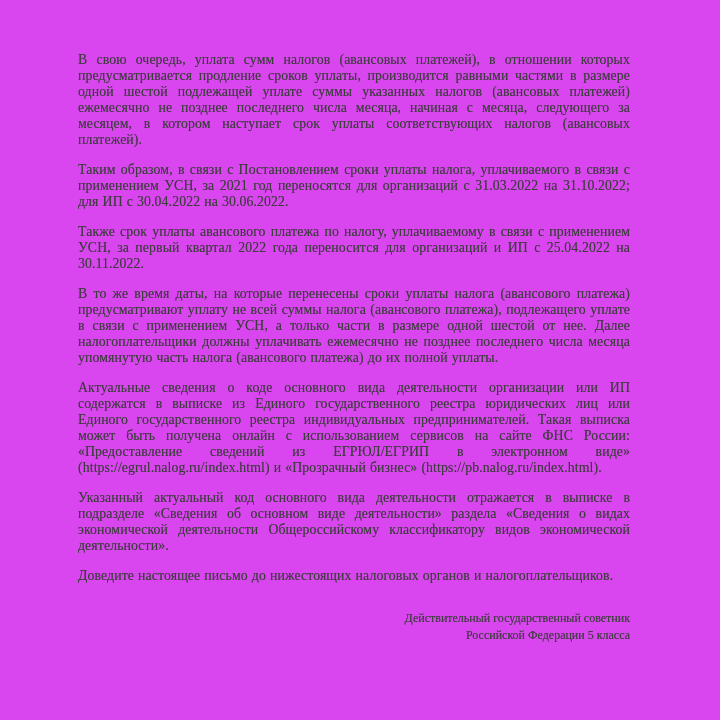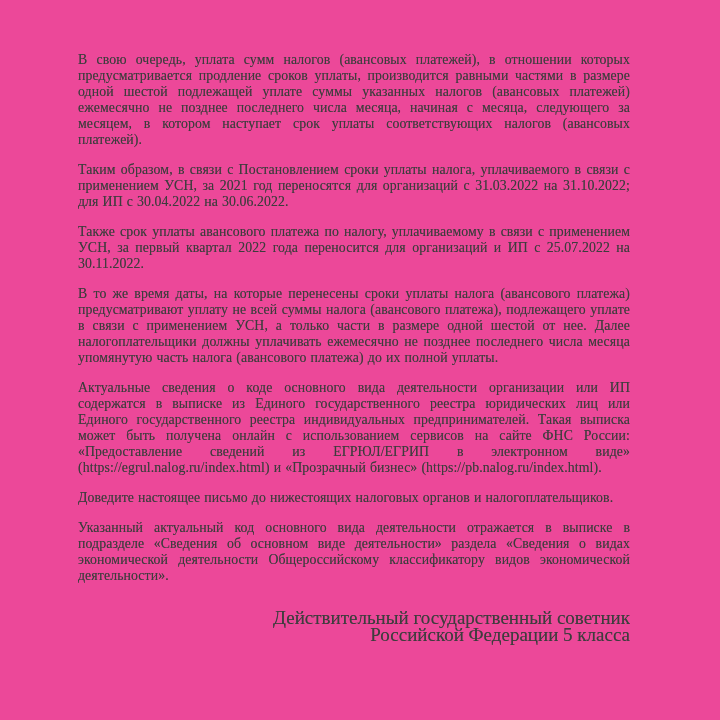--- a/index.html
+++ b/index.html
@@ -7,21 +7,21 @@
     padding: 0;
     width: 720px;
     height: 720px;
     background: #ffffff;
     overflow: hidden;
   }
   .page {
     position: relative;
     width: 720px;
     height: 720px;
-    background: #ec4899;
+    background: #d946ef;
     font-family: "Liberation Serif", "DejaVu Serif", serif;
     color: #3d3d3d;
   }
   .letter-body {
     position: absolute;
     left: 78px;
     top: 52px;
     width: 552px;
   }
   .letter-body p {
@@ -29,39 +29,39 @@
     font-size: 13.8px;
     line-height: 16px;
     text-align: justify;
     letter-spacing: 0.1px;
     word-spacing: 0.5px;
     text-shadow: 0 0 0.5px rgba(62,62,62,0.55);
   }
   .signature-block {
     margin-top: 26px;
     text-align: right;
-    font-size: 19px;
+    font-size: 12px;
     line-height: 16.5px;
     text-shadow: 0 0 0.5px rgba(62,62,62,0.55);
   }
   .signature-block div {
     white-space: nowrap;
   }
 </style>
 </head>
 <body>
 
 <div class="page">
   <div class="letter-body">
     <p>В свою очередь, уплата сумм налогов (авансовых платежей), в отношении которых предусматривается продление сроков уплаты, производится равными частями в размере одной шестой подлежащей уплате суммы указанных налогов (авансовых платежей) ежемесячно не позднее последнего числа месяца, начиная с месяца, следующего за месяцем, в котором наступает срок уплаты соответствующих налогов (авансовых платежей).</p>
     <p>Таким образом, в связи с Постановлением сроки уплаты налога, уплачиваемого в связи с применением УСН, за 2021 год переносятся для организаций с 31.03.2022 на 31.10.2022; для ИП с 30.04.2022 на 30.06.2022.</p>
-    <p>Также срок уплаты авансового платежа по налогу, уплачиваемому в связи с применением УСН, за первый квартал 2022 года переносится для организаций и ИП с 25.07.2022 на 30.11.2022.</p>
+    <p>Также срок уплаты авансового платежа по налогу, уплачиваемому в связи с применением УСН, за первый квартал 2022 года переносится для организаций и ИП с 25.04.2022 на 30.11.2022.</p>
     <p>В то же время даты, на которые перенесены сроки уплаты налога (авансового платежа) предусматривают уплату не всей суммы налога (авансового платежа), подлежащего уплате в связи с применением УСН, а только части в размере одной шестой от нее. Далее налогоплательщики должны уплачивать ежемесячно не позднее последнего числа месяца упомянутую часть налога (авансового платежа) до их полной уплаты.</p>
     <p>Актуальные сведения о коде основного вида деятельности организации или ИП содержатся в выписке из Единого государственного реестра юридических лиц или Единого государственного реестра индивидуальных предпринимателей. Такая выписка может быть получена онлайн с использованием сервисов на сайте ФНС России: «Предоставление сведений из ЕГРЮЛ/ЕГРИП в электронном виде» (https://egrul.nalog.ru/index.html) и «Прозрачный бизнес» (https://pb.nalog.ru/index.html).</p>
+    <p>Указанный актуальный код основного вида деятельности отражается в выписке в подразделе «Сведения об основном виде деятельности» раздела «Сведения о видах экономической деятельности Общероссийскому классификатору видов экономической деятельности».</p>
     <p>Доведите настоящее письмо до нижестоящих налоговых органов и налогоплательщиков.</p>
-    <p>Указанный актуальный код основного вида деятельности отражается в выписке в подразделе «Сведения об основном виде деятельности» раздела «Сведения о видах экономической деятельности Общероссийскому классификатору видов экономической деятельности».</p>
 
     <div class="signature-block">
       <div>Действительный государственный советник</div>
       <div>Российской Федерации 5 класса</div>
     </div>
   </div>
 </div>
 
 </body></html>

